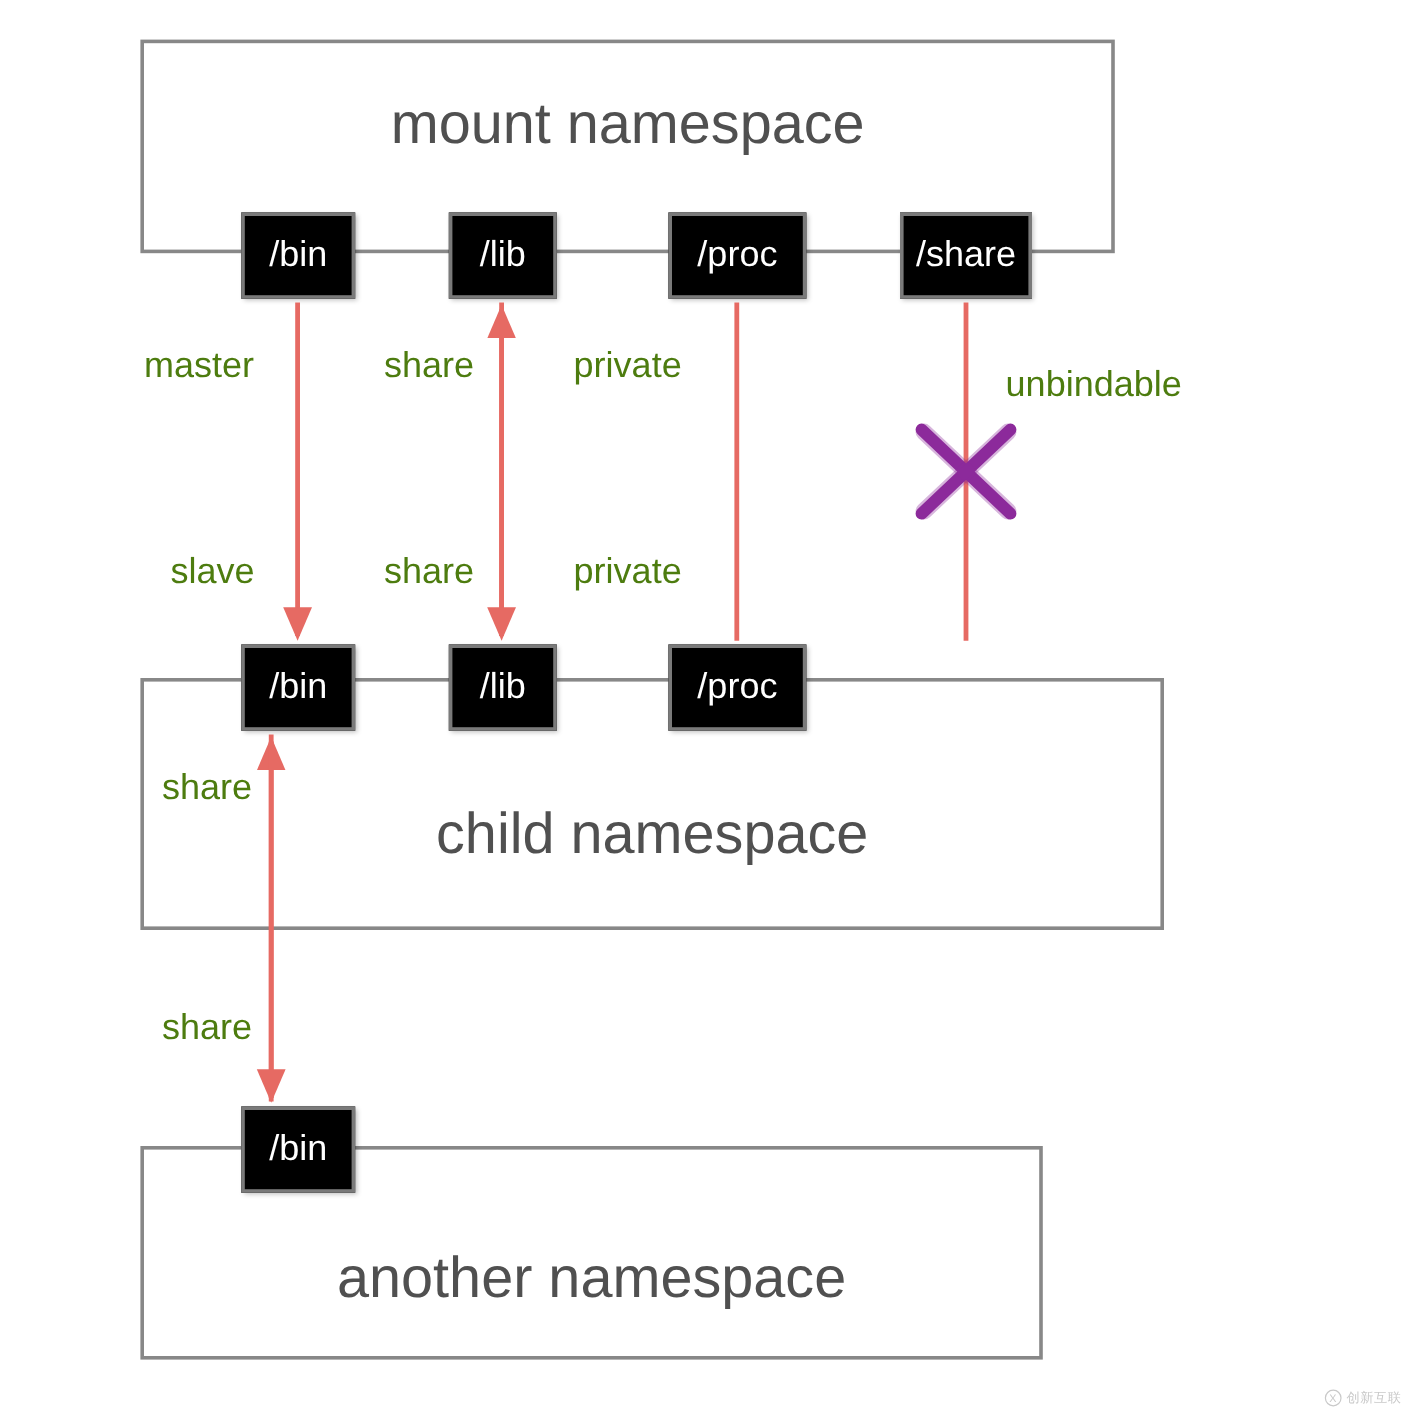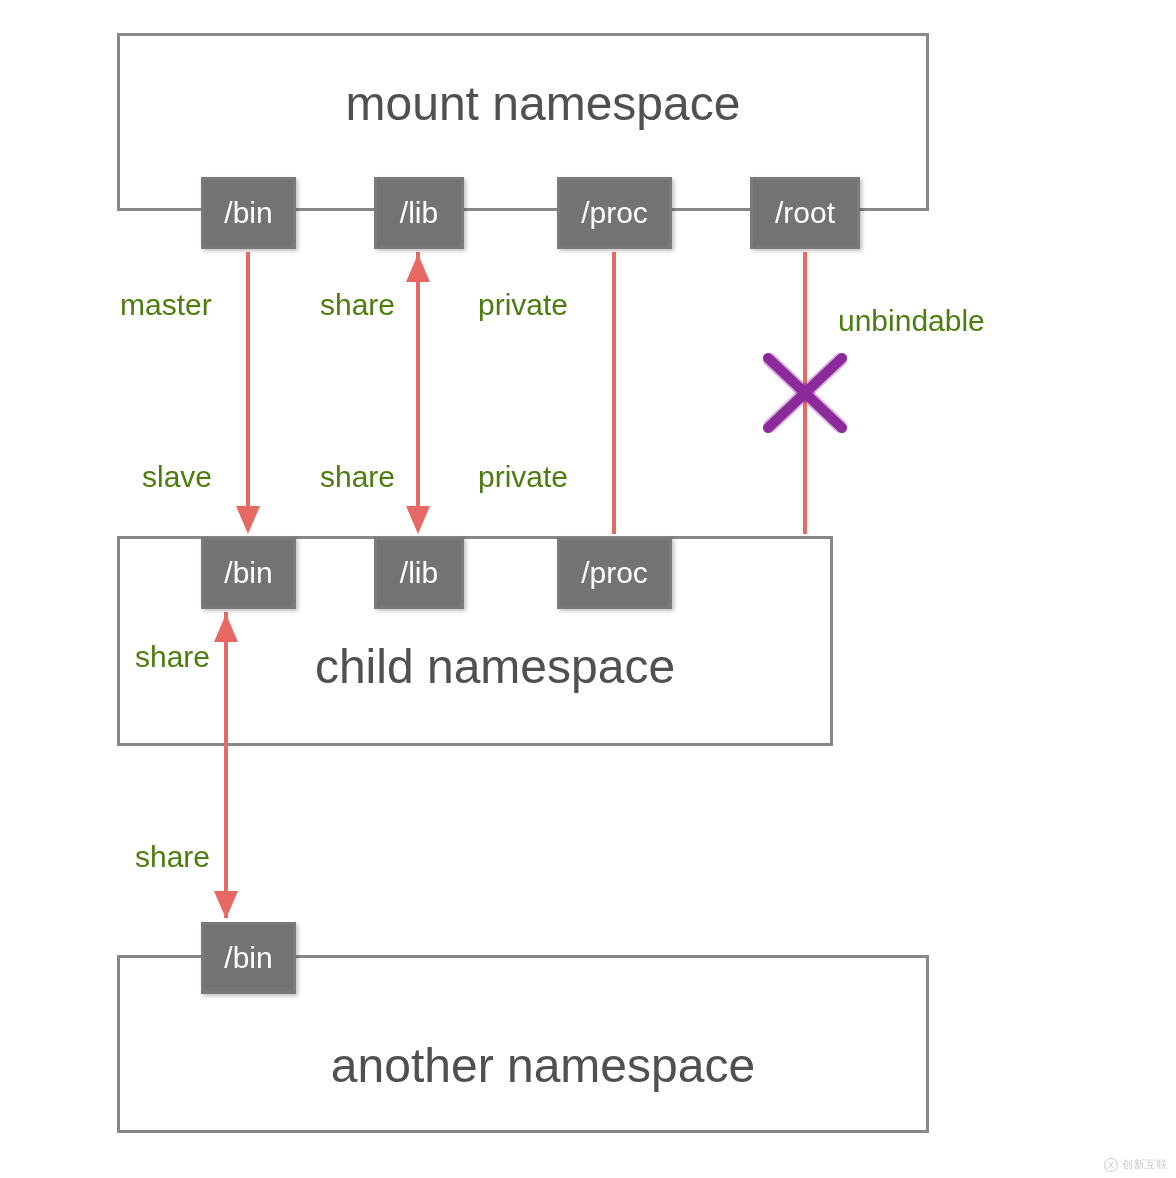--- a/index.html
+++ b/index.html
@@ -17,25 +17,24 @@
       border: 3px solid #888888;
       background: #ffffff;
     }
     .container-label {
       position: absolute;
       font-size: 48px;
       font-weight: 300;
       color: #505050;
       text-align: center;
       width: 100%;
-      margin-left: 20px;
     }
     .mount-box {
       position: absolute;
-      background: #737373;
+      background: #000000;
       border: 3px solid #7a7a7a;
       color: #ffffff;
       font-size: 30px;
       font-weight: 300;
       display: flex;
       align-items: center;
       justify-content: center;
       box-shadow: 2px 2px 4px rgba(0,0,0,0.25);
       padding: 0 8px;
     }
@@ -70,32 +69,32 @@
       font-size: 9px;
     }
   </style>
 </head>
 <body>
 
 <div class="container-box" style="left:117px; top:33px; width:812px; height:178px;">
   <div class="container-label" style="top:40px;">mount namespace</div>
 </div>
 
-<div class="container-box" style="left:117px; top:536px; width:716px; height:210px;">
+<div class="container-box" style="left:117px; top:565px; width:853px; height:210px;">
   <div class="container-label" style="top:100px;">child namespace</div>
 </div>
 
-<div class="container-box" style="left:117px; top:955px; width:812px; height:178px;">
+<div class="container-box" style="left:117px; top:955px; width:752px; height:178px;">
   <div class="container-label" style="top:80px;">another namespace</div>
 </div>
 
 <div class="mount-box" style="left:201px; top:177px; width:95px; height:72px;">/bin</div>
 <div class="mount-box" style="left:374px; top:177px; width:90px; height:72px;">/lib</div>
 <div class="mount-box" style="left:557px; top:177px; width:115px; height:72px;">/proc</div>
-<div class="mount-box" style="left:750px; top:177px; width:110px; height:72px;">/root</div>
+<div class="mount-box" style="left:750px; top:177px; width:110px; height:72px;">/share</div>
 
 <div class="mount-box" style="left:201px; top:537px; width:95px; height:72px;">/bin</div>
 <div class="mount-box" style="left:374px; top:537px; width:90px; height:72px;">/lib</div>
 <div class="mount-box" style="left:557px; top:537px; width:115px; height:72px;">/proc</div>
 
 <div class="mount-box" style="left:201px; top:922px; width:95px; height:72px;">/bin</div>
 
 <div class="edge-label" style="left:120px; top:288px;">master</div>
 <div class="edge-label" style="left:320px; top:288px;">share</div>
 <div class="edge-label" style="left:478px; top:288px;">private</div>

